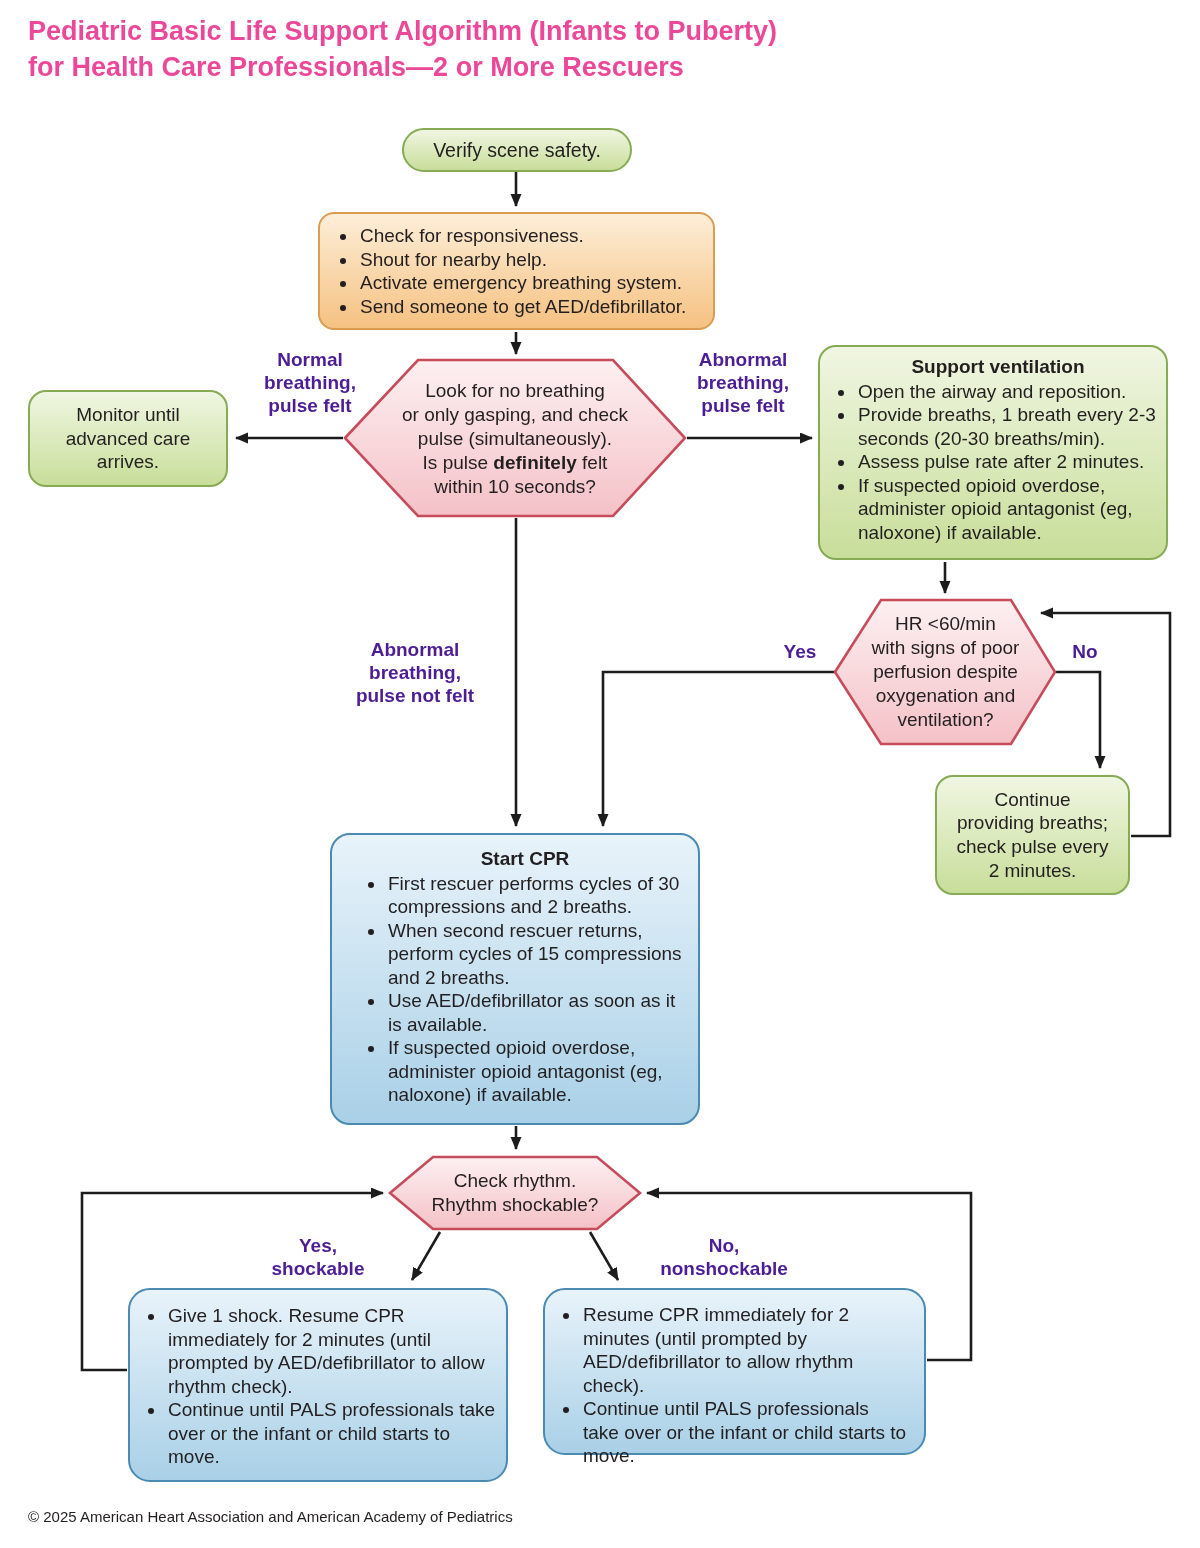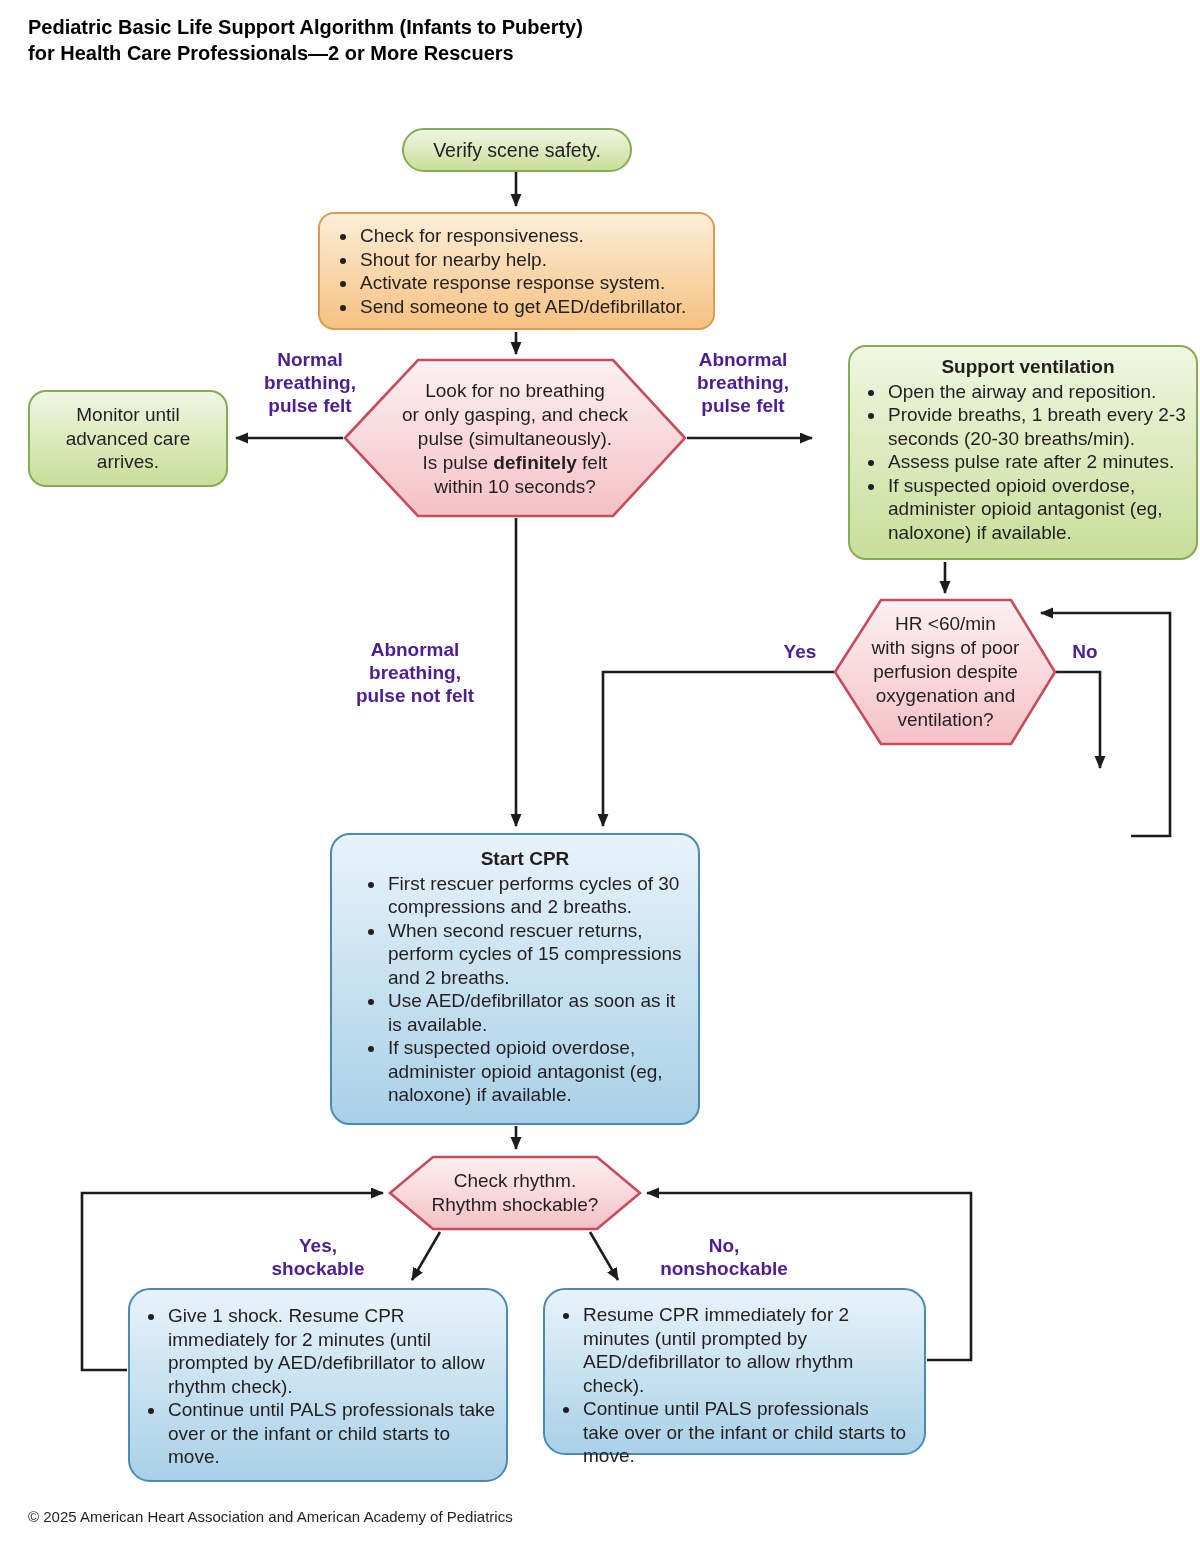--- a/index.html
+++ b/index.html
@@ -1,22 +1,22 @@
 <!DOCTYPE html>
 <html><head>
 <meta charset="utf-8">
 <style>
   html,body { margin:0; padding:0; background:#ffffff; }
   body { font-family:"Liberation Sans", sans-serif; color:#231f20; }
   .canvas { position:relative; width:1200px; height:1548px; background:#ffffff; overflow:hidden; }
 
   .page-title {
     position:absolute; left:28px; top:14px; width:820px;
-    font-size:20px; font-weight:bold; line-height:1.32;
-    white-space:pre-line; color:#000000;
+    font-size:27px; font-weight:bold; line-height:1.32;
+    white-space:pre-line; color:#ec4899;
   }
   .page-footer {
     position:absolute; left:28px; top:1508px; width:700px;
     font-size:15px; color:#231f20;
   }
 
   svg.wires { position:absolute; left:0; top:0; z-index:1; }
   .edge { stroke:#1c1c1c; stroke-width:2.6; fill:none; }
   .hex { stroke:#c64b5b; stroke-width:2.6; }
 
@@ -86,41 +86,47 @@
   </svg>
 
   <div class="box green flex-center" style="left:402px; top:128px; width:230px; height:44px; border-radius:22px; font-size:19.5px;">
     <span>Verify scene safety.</span>
   </div>
 
   <div class="box orange" style="left:318px; top:212px; width:397px; height:118px; border-radius:16px; padding:10px 10px 8px 16px;">
     <ul>
       <li>Check for responsiveness.</li>
       <li>Shout for nearby help.</li>
-      <li>Activate response response system.</li>
+      <li>Activate emergency breathing system.</li>
       <li>Send someone to get AED/defibrillator.</li>
     </ul>
   </div>
 
   <div class="box green flex-center prelines" style="left:28px; top:390px; width:200px; height:97px; border-radius:18px;">
     <span>Monitor until
 advanced care
 arrives.</span>
   </div>
 
-  <div class="box green" style="left:818px; top:345px; width:350px; height:215px; border-radius:18px; padding:8px 4px 8px 14px;margin-left:30px;">
+  <div class="box green" style="left:818px; top:345px; width:350px; height:215px; border-radius:18px; padding:8px 4px 8px 14px;">
     <div class="box-title">Support ventilation</div>
     <ul>
       <li>Open the airway and reposition.</li>
       <li>Provide breaths, 1 breath every 2-3 seconds (20-30 breaths/min).</li>
       <li>Assess pulse rate after 2 minutes.</li>
       <li>If suspected opioid overdose, administer opioid antagonist (eg, naloxone) if available.</li>
     </ul>
   </div>
 
+  <div class="box green flex-center prelines" style="left:935px; top:775px; width:195px; height:120px; border-radius:18px;">
+    <span>Continue
+providing breaths;
+check pulse every
+2 minutes.</span>
+  </div>
 
   <div class="box blue" style="left:330px; top:833px; width:370px; height:292px; border-radius:20px; padding:12px 12px 12px 32px;">
     <div class="box-title">Start CPR</div>
     <ul>
       <li>First rescuer performs cycles of 30 compressions and 2 breaths.</li>
       <li>When second rescuer returns, perform cycles of 15 compressions and 2 breaths.</li>
       <li>Use AED/defibrillator as soon as it is available.</li>
       <li>If suspected opioid overdose, administer opioid antagonist (eg, naloxone) if available.</li>
     </ul>
   </div>

